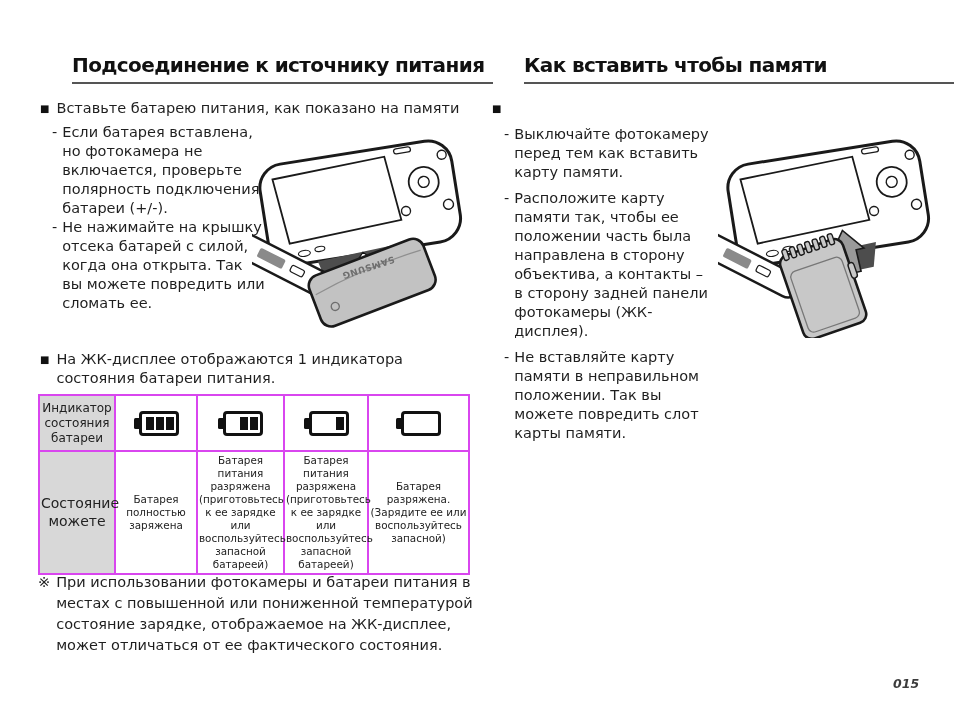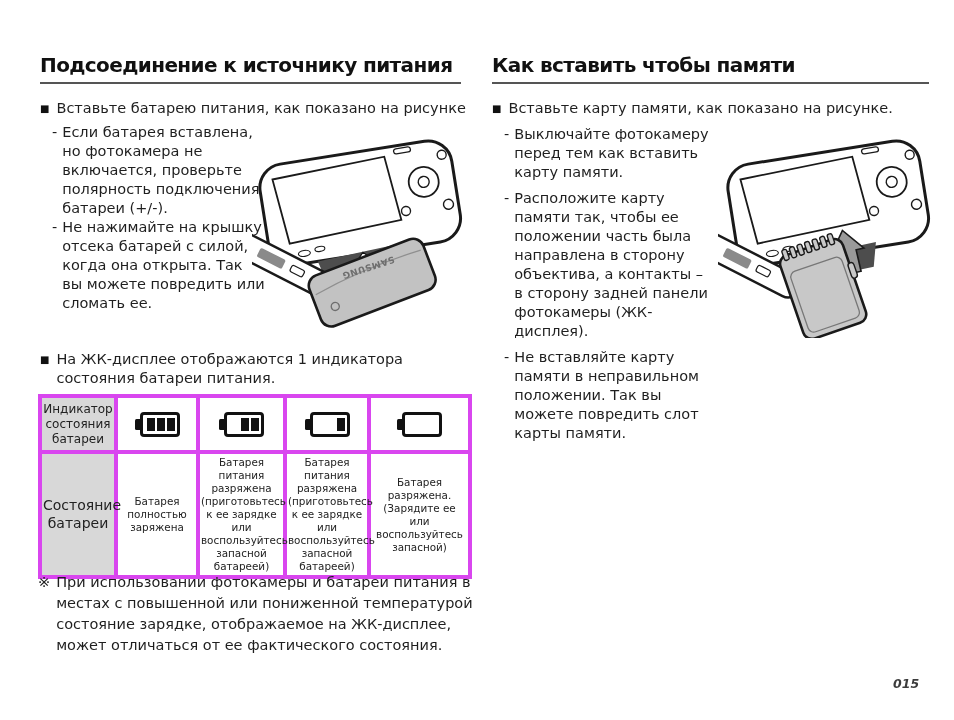--- a/index.html
+++ b/index.html
@@ -11,35 +11,36 @@
     overflow:hidden;
   }
   .abs { position:absolute; }
 
   
   .sec-title {
     font-size:20px; font-weight:bold; letter-spacing:-0.6px;
     color:#111;
     border-bottom:2px solid #555;
     padding-bottom:5px;
+    margin-left:32px;
   }
 
   
   .bullet { display:flex; gap:7px; font-size:14.5px; line-height:19px; }
   .sq { font-size:10px; line-height:19px; color:#111; }
 
   .subs { font-size:14.5px; line-height:19px; }
   .subs .item { display:flex; gap:5px; }
   .subs.spaced .item + .item { margin-top:7px; }
   .dash { flex:0 0 auto; }
 
   
   table.bat-table { border-collapse:collapse; table-layout:fixed; }
   table.bat-table td {
-    border:4px solid #d946ef;
+    border:2px solid #d946ef;
     text-align:center; vertical-align:middle;
     padding:2px 1px;
     line-height:1.25;
   }
   td.head-cell { background:#d8d8d8; font-size:12px; color:#222; }
   td.label-cell { background:#d8d8d8; font-size:14px; color:#222; }
   td.status-cell { font-size:10.4px; color:#222;margin-left:20px; }
 
   
   .battery-icon { display:inline-flex; align-items:center; vertical-align:middle; }
@@ -57,21 +58,21 @@
 
   .illu svg { display:block; }
 </style>
 </head>
 <body>
 
 <div class="abs sec-title" style="left:40px; top:53px; width:421px;">Подсоединение к источнику питания</div>
 
 <div class="abs bullet" style="left:40px; top:99px; width:432px;">
   <span class="sq">■</span>
-  <span>Вставьте батарею питания, как показано на рисунке</span>
+  <span>Вставьте батарею питания, как показано на памяти</span>
 </div>
 
 <div class="abs subs" style="left:52px; top:123px; width:214px;">
   <div class="item">
     <span class="dash">-</span>
     <span>Если батарея вставлена, но фотокамера не включается, проверьте полярность подключения батареи (+/-).</span>
   </div>
   <div class="item">
     <span class="dash">-</span>
     <span>Не нажимайте на крышку отсека батарей с силой, когда она открыта. Так вы можете повредить или сломать ее.</span>
@@ -148,39 +149,38 @@
           </span>
     </td>
     <td style="width:101px;">
       <span class="battery-icon">
             <span class="bat-nub"></span>
             <span class="bat-body"></span>
           </span>
     </td>
   </tr>
   <tr style="height:115px;">
-    <td class="label-cell">Состояние батареи</td>
+    <td class="label-cell">Состояние можете</td>
     <td class="status-cell">Батарея полностью заряжена</td>
     <td class="status-cell">Батарея питания разряжена (приготовьтесь к ее зарядке или воспользуйтесь запасной батареей)</td>
     <td class="status-cell">Батарея питания разряжена (приготовьтесь к ее зарядке или воспользуйтесь запасной батареей)</td>
     <td class="status-cell">Батарея разряжена. (Зарядите ее или воспользуйтесь запасной)</td>
   </tr>
 </tbody>
   </table>
 
 <div class="abs footnote" style="left:38px; top:572px; width:438px;">
   <span>※</span>
   <span>При использовании фотокамеры и батареи питания в местах с повышенной или пониженной температурой состояние зарядке, отображаемое на ЖК-дисплее, может отличаться от ее фактического состояния.</span>
 </div>
 
 <div class="abs sec-title" style="left:492px; top:53px; width:437px;">Как вставить чтобы памяти</div>
 
 <div class="abs bullet" style="left:492px; top:99px; width:437px;">
   <span class="sq">■</span>
-  <span>Вставьте карту памяти, как показано на рисунке.</span>
 </div>
 
 <div class="abs subs spaced" style="left:504px; top:125px; width:212px;">
   <div class="item">
     <span class="dash">-</span>
     <span>Выключайте фотокамеру перед тем  как вставить карту памяти.</span>
   </div>
   <div class="item">
     <span class="dash">-</span>
     <span>Расположите карту памяти так, чтобы ее положении часть была направлена в сторону объектива, а контакты – в сторону задней панели фотокамеры (ЖК-дисплея).</span>

